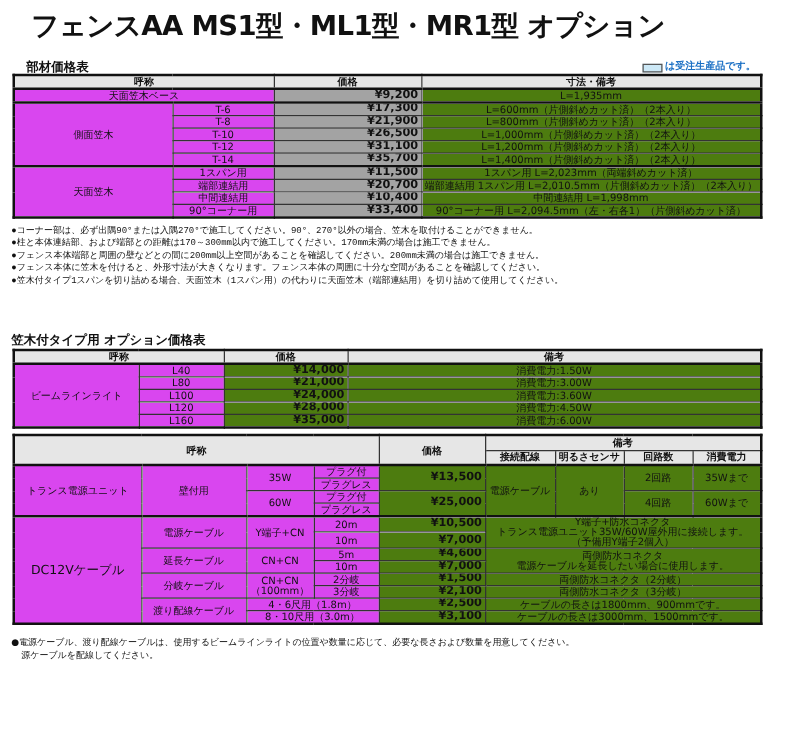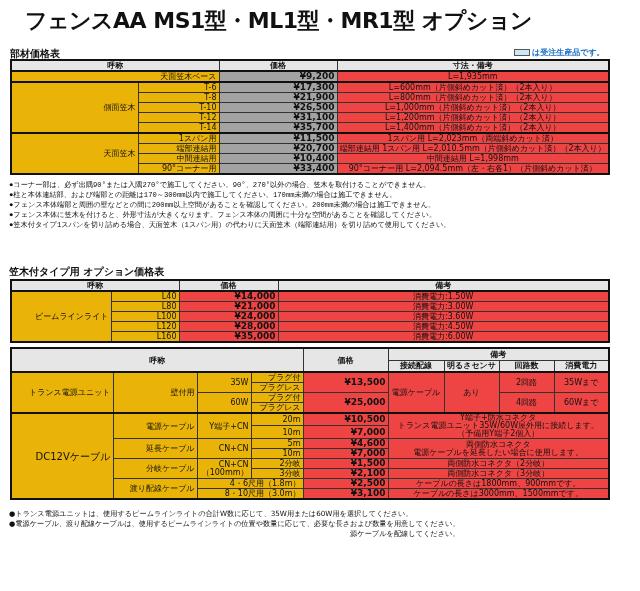--- a/index.html
+++ b/index.html
@@ -1,38 +1,38 @@
 <!DOCTYPE html>
 <html><head>
 <meta charset="utf-8">
 <style>
   * { box-sizing: border-box; margin: 0; padding: 0; }
   body { width: 640px; height: 591px; background: #fff; font-family: "DejaVu Sans", sans-serif; color: #111; position: relative; overflow: hidden; }
   .title { position: absolute; left: 9px; top: 6px; font-size: 22px; font-weight: bold; letter-spacing: -0.5px; color: #111; white-space: nowrap; margin-left: 16px; }
   .sec { position: absolute; font-size: 10px; font-weight: bold; white-space: nowrap; }
-  .legend { position: absolute; left: 514px; top: 47px; display: flex; align-items: center; font-size: 8px; color: #1a6fc4; font-weight: bold; white-space: nowrap; }
+  .legend { position: absolute; left: 514px; top: 47px; display: flex; align-items: flex-end; font-size: 8px; color: #1a6fc4; font-weight: bold; white-space: nowrap; }
   .legend .sw { width: 16px; height: 7px; background: #cce8f6; border: 1px solid #555; margin-right: 2px; }
   table { position: absolute; border-collapse: collapse; border: 2px solid #111; font-size: 8px; table-layout: fixed; }
   td, th { border: 1px solid #333; text-align: center; white-space: nowrap; overflow: hidden; line-height: 9px; padding: 0 2px; font-weight: normal; }
   th { background: #e6e6e6; font-weight: bold; }
-  .g { background: #eab308; text-align: right; }
+  .g { background: #d946ef; }
   .b { background: #a3a3a3; }
-  .w { background: #ef4444; }
+  .w { background: #4d7c0f; }
   .price { text-align: right; font-weight: bold; font-size: 9px; padding-right: 2px; }
   .thick-top td { border-top: 2px solid #111; }
   .notes { position: absolute; left: 9px; font-size: 7.2px; line-height: 10px; color: #111; white-space: nowrap; }
   .notes div { height: 10px; }
-  .notes .indent { padding-left: 8px; text-align: right; }
+  .notes .indent { padding-left: 8px; }
 </style>
 </head>
 <body>
 
 <div class="title">フェンスAA MS1型・ML1型・MR1型 オプション</div>
 
-<div class="sec" style="left:10px;top:47px;">部材価格表</div>
+<div class="sec" style="left:21px;top:47px;">部材価格表</div>
 <div class="legend">
   <span class="sw"></span>
   <span>は受注生産品です。</span>
 </div>
 
 <table style="left:10px;top:59px;width:598px;">
   <colgroup>
       <col style="width:127px">
       <col style="width:81px">
       <col style="width:118px">
@@ -256,16 +256,15 @@
   </tr>
   <tr style="height:8px">
     <td colspan="2" class="g">8・10尺用（3.0m）</td>
     <td class="w price">¥3,100</td>
     <td colspan="4" class="w">ケーブルの長さは3000mm、1500mmです。</td>
   </tr>
 </tbody>
   </table>
 
 <div class="notes" style="top:509px;">
-  <div>●トランス電源ユニットは、使用するビームラインライトの合計W数に応じて、35W用または60W用を選択してください。</div>
   <div>●電源ケーブル、渡り配線ケーブルは、使用するビームラインライトの位置や数量に応じて、必要な長さおよび数量を用意してください。</div>
   <div class="indent">源ケーブルを配線してください。</div>
 </div>
 
 </body></html>

